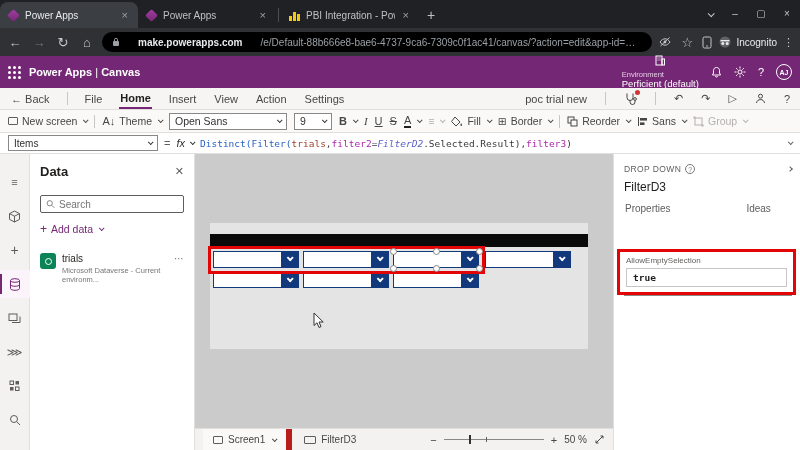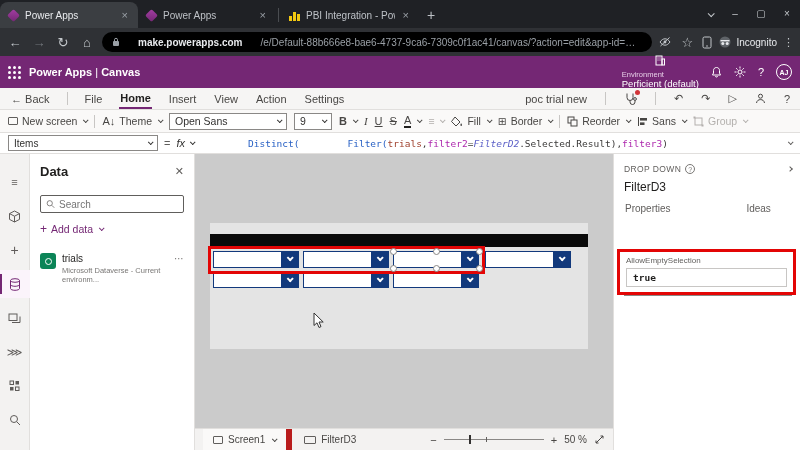--- a/index.html
+++ b/index.html
@@ -66,21 +66,21 @@
   .dim { color:#b3b0ad; }
   .bibtn { font-size:11px; }
   .fontA { border-bottom:2px solid #201f1e; line-height:1; }
 
   
   .fxbar { height:21px; background:#fff; border-bottom:1px solid #e1dfdd; display:flex; align-items:center; gap:6px; padding:0 8px; }
   .propsel { width:150px; height:16px; font-size:10px; }
   .eq { color:#605e5c; font-size:11px; }
   .fxlabel { font-style:italic; font-size:11px; color:#323130; display:flex; align-items:center; gap:3px; }
   .formula { flex:1; font-family:"DejaVu Sans Mono",monospace; font-size:9.5px; white-space:nowrap; overflow:hidden; }
-  .tok-fn { color:#2a62c5;margin-left:48px; } .tok-tbl { color:#a0412d; } .tok-fld { color:#ad27ad; }
+  .tok-fn { color:#2a62c5; } .tok-tbl { color:#a0412d; } .tok-fld { color:#ad27ad; }
   .tok-ctl { color:#5b5fc7; font-style:italic; } .tok-p { color:#3b3a39; }
   .fx-exp { margin-left:auto; color:#605e5c; }
 
   
   .main { flex:1; display:flex; min-height:0; position:relative; }
 
   .rail { width:30px; background:#f3f2f1; border-right:1px solid #e1dfdd; display:flex; flex-direction:column; align-items:center; padding-top:14px; }
   .railitem { width:30px; height:28px; display:flex; align-items:center; justify-content:center; color:#5f5c5a; position:relative; margin-bottom:6px; }
   .railitem.sel { background:#fbf4fb; color:#742774; }
   .railitem.sel::before { content:""; position:absolute; left:0; top:4px; bottom:4px; width:2px; background:#742774; }

